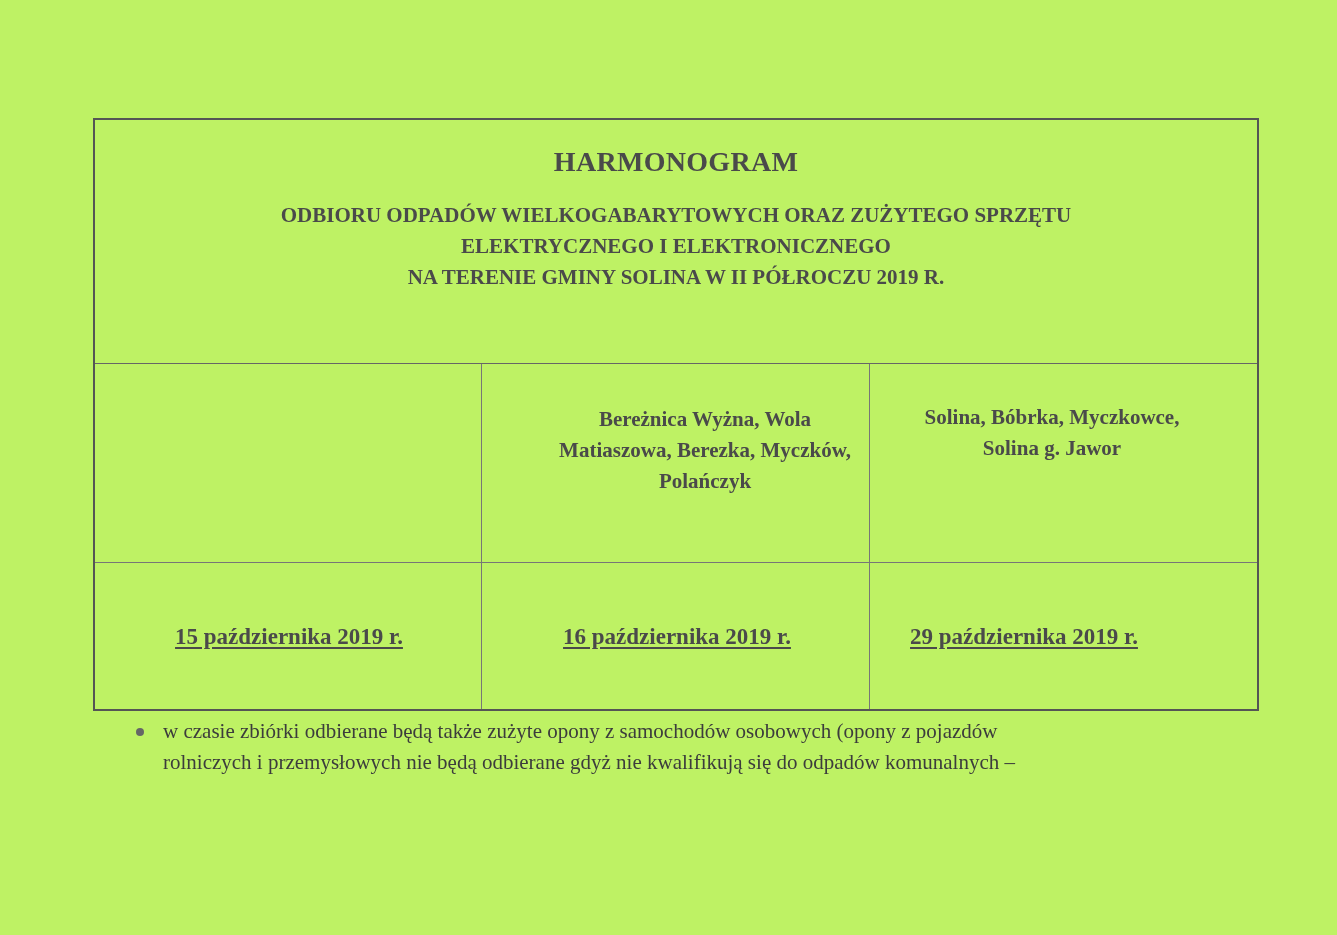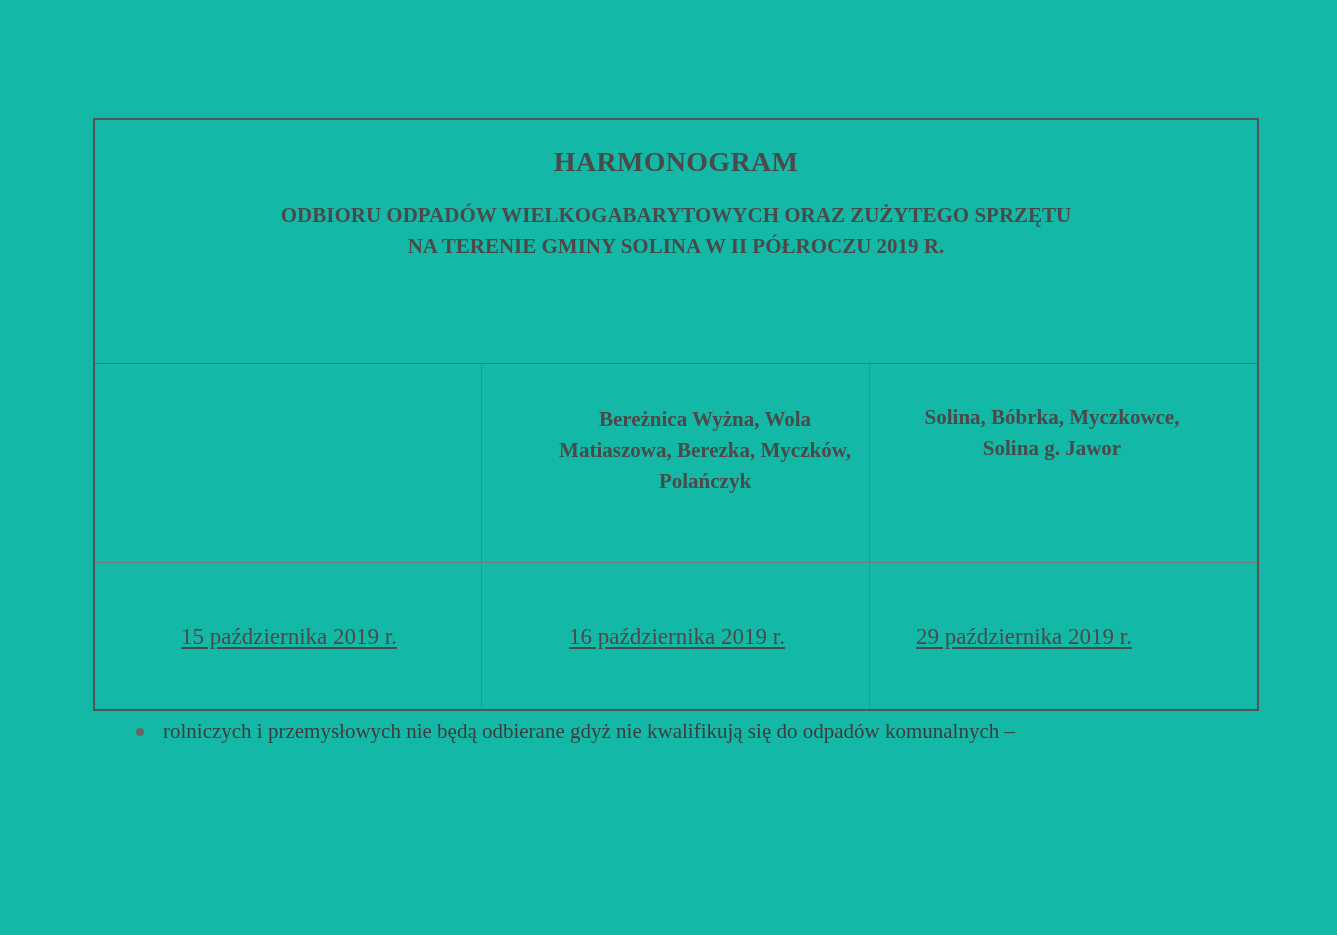--- a/index.html
+++ b/index.html
@@ -12,21 +12,21 @@
       height: 935px;
       position: relative;
       overflow: hidden;
       font-family: "Liberation Serif", "DejaVu Serif", serif;
       color: #3c3c3c;
     }
     .page {
       position: absolute;
       left: 0; top: 0;
       width: 1337px; height: 935px;
-      background: #14b8a6;
+      background: #bef264;
     }
     .schedule-table {
       position: absolute;
       left: 93px;
       top: 118px;
       width: 1166px;
       height: 593px;
       border: 2px solid #555555;
       box-sizing: border-box;
     }
@@ -94,21 +94,21 @@
       position: absolute;
       top: 442px;
       height: 149px;
       display: flex;
       align-items: center;
       justify-content: center;
       text-align: center;
     }
     .date-text {
       font-size: 23px;
-      font-weight: normal;
+      font-weight: bold;
       text-decoration: underline;
       text-underline-offset: 3px;
       color: #4a4a4a;
       white-space: nowrap;
     }
     .col1 { left: 0; width: 388px; }
     .col2 { left: 388px; width: 388px; }
     .col3 { left: 776px; width: 306px; }
 
     .note {
@@ -138,20 +138,21 @@
 <body>
 
 <div class="page">
 
   <div class="schedule-table">
 
     <div class="header-cell">
       <div class="title">HARMONOGRAM</div>
       <div class="subtitle">
         <div>ODBIORU ODPADÓW WIELKOGABARYTOWYCH ORAZ ZUŻYTEGO SPRZĘTU</div>
+        <div>ELEKTRYCZNEGO I ELEKTRONICZNEGO</div>
         <div>NA TERENIE GMINY SOLINA W II PÓŁROCZU 2019 R.</div>
       </div>
     </div>
 
     <div class="col-divider" style="left:386px;"></div>
     <div class="col-divider" style="left:774px;"></div>
     <div class="row-divider"></div>
 
     <div class="villages-cell col2" style="padding-bottom:25px;">
       <div class="villages-text">
@@ -173,16 +174,17 @@
     <div class="date-cell col2">
       <span class="date-text">16 października 2019 r.</span>
     </div>
     <div class="date-cell col3">
       <span class="date-text">29 października 2019 r.</span>
     </div>
   </div>
 
   <div class="note">
     <span class="bullet"></span>
+    <div class="note-line">w czasie zbiórki odbierane będą także zużyte opony z samochodów osobowych (opony z pojazdów</div>
     <div class="note-line">rolniczych i przemysłowych nie będą odbierane gdyż nie kwalifikują się do odpadów komunalnych –</div>
   </div>
 
 </div>
 
 </body></html>

